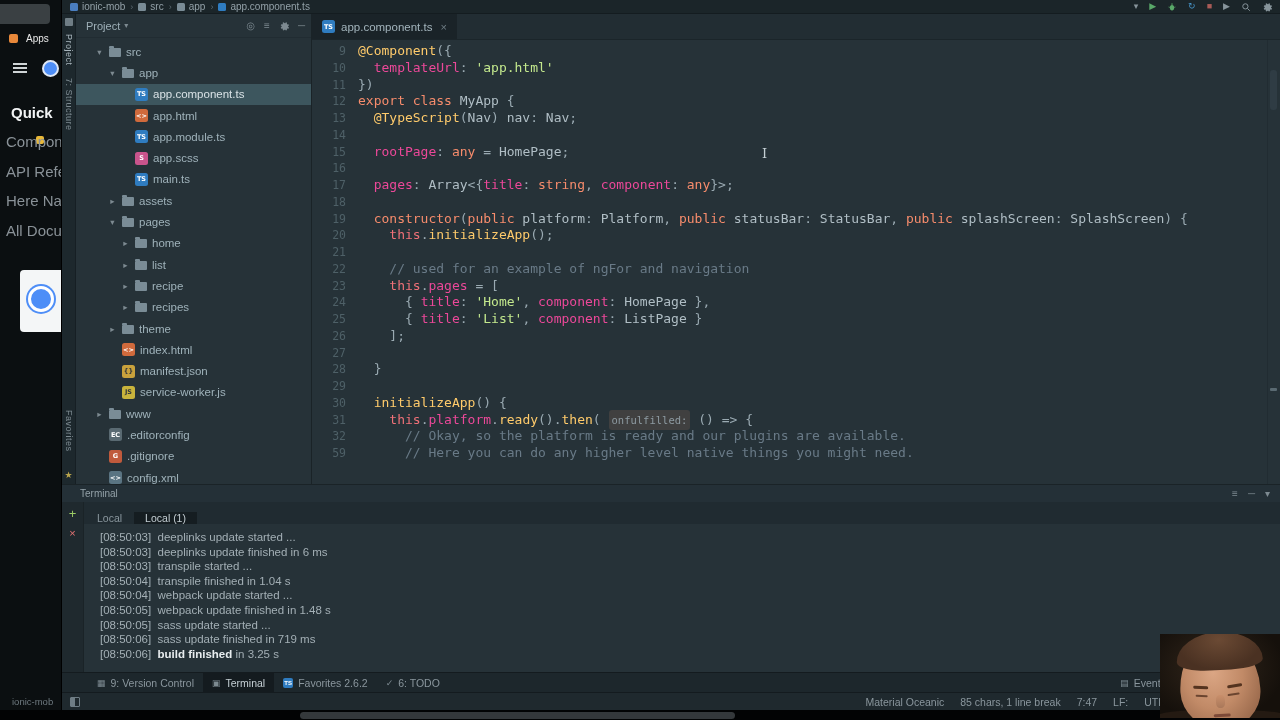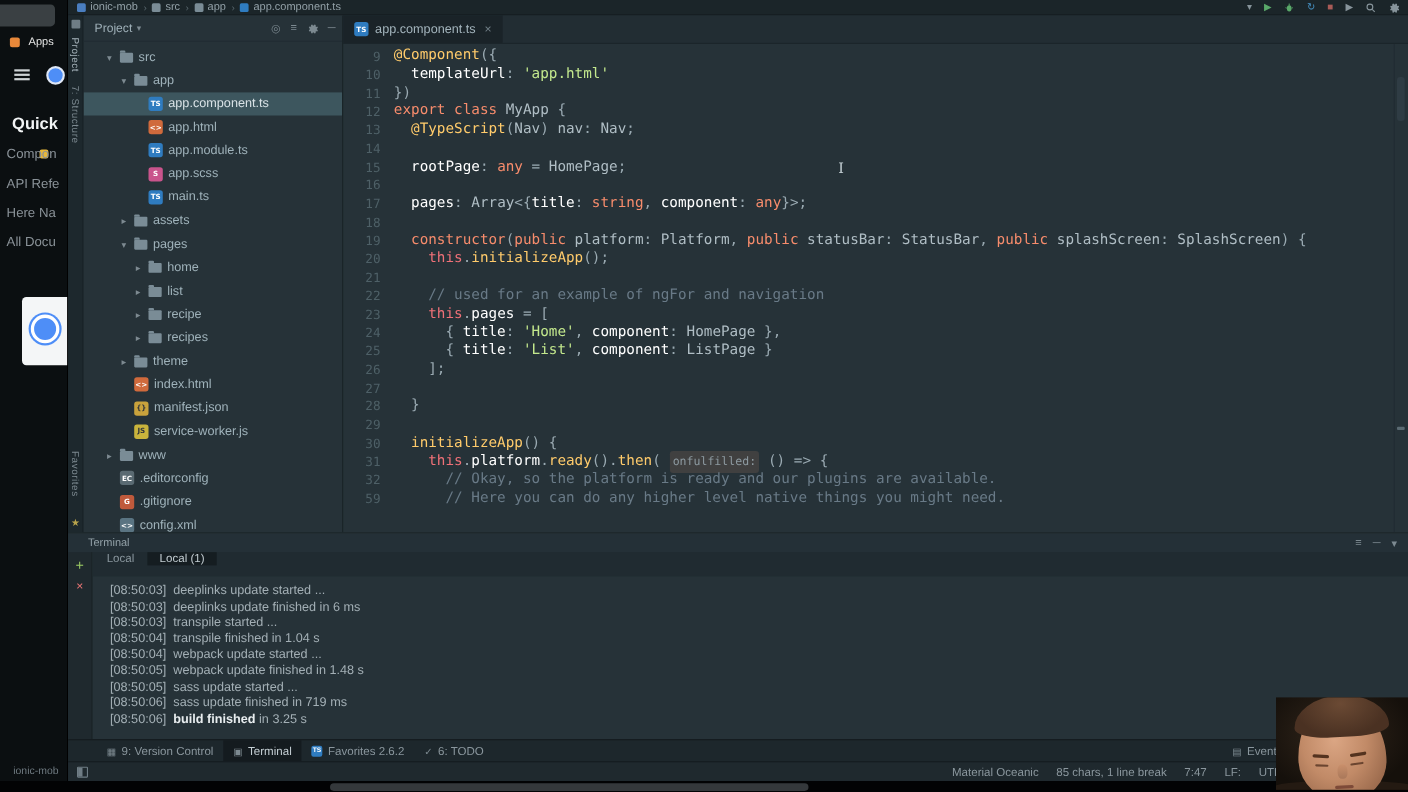--- a/index.html
+++ b/index.html
@@ -9,21 +9,21 @@
   
   .bgwin{position:absolute;left:0;top:0;width:86px;height:710px;background:#0b0f11;overflow:hidden}
   .bg-topbox{position:absolute;left:0;top:4px;width:50px;height:20px;background:#3a4043;border-radius:0 4px 4px 0}
   .bg-apps{position:absolute;left:26px;top:33px;color:#e8e8e8;font-size:10px}
   .bg-apps-dot{position:absolute;left:9px;top:34px;width:9px;height:9px;border-radius:2px;background:#e8883a}
   .bg-menu{position:absolute;left:13px;top:63px;width:14px;height:10px;border-top:2px solid #cfd4d6;border-bottom:2px solid #cfd4d6}
   .bg-menu::after{content:"";display:block;margin-top:2px;height:2px;background:#cfd4d6}
   .bg-ionic{position:absolute;left:42px;top:60px;width:17px;height:17px;border-radius:50%;background:#4e8ef7;border:2px solid #dfe7f5}
   .bg-quick{position:absolute;left:11px;top:104px;color:#f2f4f5;font-size:15px;font-weight:bold}
   .bg-nav{position:absolute;left:6px;top:133px;display:flex;flex-direction:column;gap:12.5px}
-  .bg-nav span{color:#8a9298;font-size:12px;white-space:nowrap}
+  .bg-nav span{color:#8a9298;font-size:15px;white-space:nowrap}
   .bg-navic{position:absolute;left:36px;top:136px;width:8px;height:8px;background:#e8b83a;border-radius:2px}
   .bg-card{position:absolute;left:20px;top:270px;width:42px;height:62px;background:#f4f6f7;border-radius:4px 0 0 4px}
   .bg-card-ring{position:absolute;left:8px;top:16px;width:26px;height:26px;border-radius:50%;background:#4e8ef7;border:3px solid #fff;box-shadow:0 0 0 2px #4e8ef7}
   .bg-bottom-label{position:absolute;left:12px;top:696px;color:#6f7a80;font-size:9.5px}
 
   
   .ide{position:absolute;left:62px;top:0;width:1218px;height:710px;background:#263238;display:flex;flex-direction:column;box-shadow:-1px 0 0 #000}
 
   
   .titlebar{height:14px;background:#1b2529;border-bottom:1px solid #141c20;display:flex;align-items:center;padding:0 8px;flex:none}
@@ -69,38 +69,38 @@
   .tabbar{height:26px;flex:none;background:#222d33;display:flex;align-items:stretch;border-bottom:1px solid #1b252a}
   .tab{display:flex;align-items:center;gap:6px;background:#1a2328;padding:0 10px;font-size:11.5px;color:#a3b4bc;border-right:1px solid #15
 
 1d22}
   .tab-close{color:#6f7d85;font-size:11px;margin-left:2px}
   .editor{flex:1;position:relative;font-family:"DejaVu Sans Mono",monospace;font-size:13px;line-height:16.75px;overflow:hidden;padding-top:3px}
   .codeline{display:flex;height:16.75px;align-items:center}
   .lnum{width:34px;flex:none;text-align:right;padding-right:0;color:#4e6067;font-size:11.5px}
   .lcode{white-space:pre;padding-left:12px}
   .tk-kw{color:#f78c6c}.tk-dec{color:#ffcb6b}.tk-fn{color:#ffcb6b}
-  .tk-prop{color:#ffffff}.tk-str{color:#c3e88d}.tk-cmt{color:#697a87}
+  .tk-prop{color:#ec4899}.tk-str{color:#c3e88d}.tk-cmt{color:#697a87}
   .tk-this{color:#f07178}.tk-def{color:#b0bec5}.tk-p{color:#9aaab2}
   .tk-hint{background:#404040;color:#8d9aa1;border-radius:3px;padding:4px 3px;font-size:10.5px}
   .ed-stripe{position:absolute;right:0;top:0;bottom:0;width:13px;border-left:1px solid #212c32}
   .ed-mark1{position:absolute;right:3px;top:348px;width:7px;height:3px;background:#5a6a72;border-radius:1px}
   .ed-mark2{position:absolute;right:3px;top:30px;width:7px;height:40px;background:#2f3c44;border-radius:3px}
   .ibeam{position:absolute;left:450px;top:106px;font-family:"DejaVu Serif",serif;font-size:13px;color:#c5d0d5;z-index:30}
 
   
   .terminal{height:188px;flex:none;background:#263238;border-top:1px solid #1a2327;display:flex;flex-direction:column}
   .term-header{height:17px;flex:none;background:#243037;display:flex;align-items:center;padding:0 10px 0 18px;font-size:10px;color:#93a1a8}
   .term-hicons{margin-left:auto;display:flex;gap:10px;color:#7d8a91;font-size:10px;align-items:center}
   .term-body{flex:1;display:flex;min-height:0}
   .term-gutter{width:22px;flex:none;background:#1f292e;border-right:1px solid #1a2327;display:flex;flex-direction:column;align-items:center;padding-top:6px;gap:8px}
   .term-plus{color:#9ccc65;font-size:13px;line-height:12px}
   .term-x{color:#e57373;font-size:11px;line-height:10px}
   .term-main{flex:1;display:flex;flex-direction:column;min-width:0}
-  .term-tabs{height:22px;flex:none;background:#202b31;display:flex;align-items:flex-start;gap:1px;padding-left:2px}
+  .term-tabs{height:22px;flex:none;background:#202b31;display:flex;align-items:flex-end;gap:1px;padding-left:2px}
   .term-tab{display:flex;align-items:center;padding:0 11px;font-size:10.5px;color:#8a979e}
   .term-tab.active{background:#151d21;color:#c3cdd2}
   .term-out{flex:1;font-family:Liberation Sans, sans-serif;font-size:11.5px;line-height:14.6px;color:#a3afb5;padding:6px 0 0 16px;overflow:hidden}
   .term-line{white-space:pre}
   .term-strong{color:#e8edef;font-weight:bold}
 
   
   .btoolbar{height:20px;flex:none;background:#1d272c;border-top:1px solid #141b1f;display:flex;align-items:stretch;font-size:10.5px;color:#8a969d}
   .btool-left{display:flex;align-items:stretch;padding-left:26px}
   .btool-item{display:flex;align-items:center;gap:5px;padding:0 9px;white-space:nowrap}

